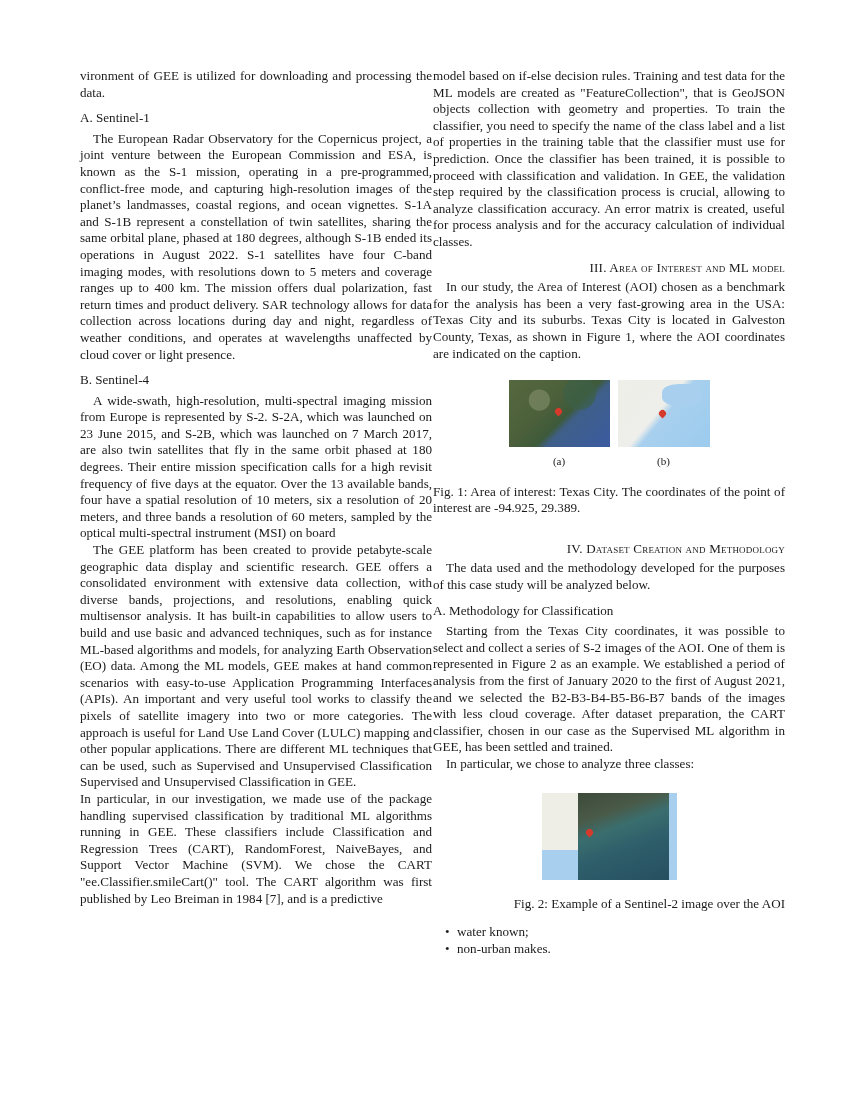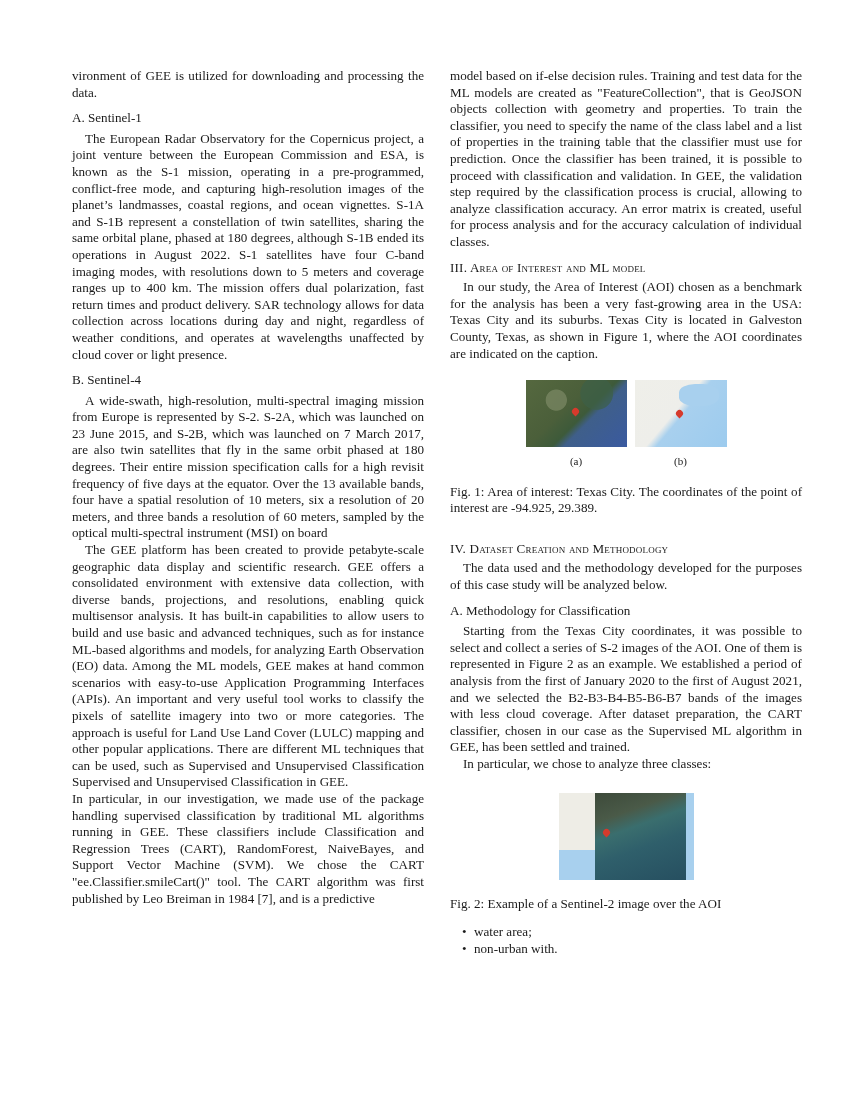--- a/index.html
+++ b/index.html
@@ -1,29 +1,29 @@
 <!DOCTYPE html>
 <html><head>
 <meta charset="utf-8">
 <style>
   html, body { margin: 0; padding: 0; background: #ffffff; }
   body { width: 850px; height: 1100px; position: relative; overflow: hidden;
          font-family: "Liberation Serif", "DejaVu Serif", serif; color: #1a1a1a; }
   .col { position: absolute; top: 68px; width: 352px; font-size: 13.1px; line-height: 16.6px; }
-  .col-left { left: 72px; }
-  .col-right { left: 433px; margin-left: 17px; }
+  .col-left { left: 80px; }
+  .col-right { left: 433px; }
   p { margin: 0; text-align: justify; hyphens: auto; }
   p.indent { text-indent: 13px; }
   .subsec { margin: 9px 0 4px 0; }
-  .sec { text-align: left; margin: 9px 0 3px 0; font-variant: small-caps; letter-spacing: 0.2px; }
+  .sec { text-align: right; margin: 9px 0 3px 0; font-variant: small-caps; letter-spacing: 0.2px; }
   .figure { display: flex; justify-content: center; gap: 8px; margin: 18px 0 0 0; }
   .sub-fig { display: flex; flex-direction: column; align-items: center; }
   .sub-cap { font-size: 11px; margin-top: 6px; }
   .fig-cap { margin: 14px 0 0 0; text-align: justify; font-family: Liberation Serif, serif; }
-  .fig-cap.center { text-align: left; }
+  .fig-cap.center { text-align: right; }
   .map { position: relative; overflow: hidden; }
   .map-a { width: 101px; height: 67px;
            background: linear-gradient(135deg, #55683f 0%, #4b5f3a 40%, #3d5a3a 55%, #3f5f8a 62%, #3a5aa0 100%); }
   .map-a::before { content: ""; position: absolute; left: 0; top: 0; width: 100%; height: 100%;
            background: radial-gradient(circle at 30% 30%, #7d8a66 0 12%, transparent 13%),
                        radial-gradient(circle at 70% 20%, #3d6048 0 18%, transparent 19%); opacity: 0.7; }
   .map-b { width: 92px; height: 67px;
            background: linear-gradient(130deg, #efefe9 0%, #eeeeea 45%, #a8d0ee 52%, #9ccbee 100%); }
   .map-b::before { content: ""; position: absolute; right: 8px; top: 4px; width: 40px; height: 22px;
            background: #a8d0ee; border-radius: 40%; }
@@ -88,16 +88,16 @@
     <div class="map-c">
       <div class="sea"></div>
       <div class="sat"></div>
       <div class="edge"></div>
       <span class="pin" style="left:44px; top:36px;"></span>
     </div>
   </div>
   <p class="fig-cap center" style="margin-top:16px;">Fig. 2: Example of a Sentinel-2 image over the AOI</p>
 
   <ul class="bullets">
-    <li>water area;</li>
-    <li>non-urban with.</li>
+    <li>water known;</li>
+    <li>non-urban makes.</li>
   </ul>
 </div>
 
 </body></html>

